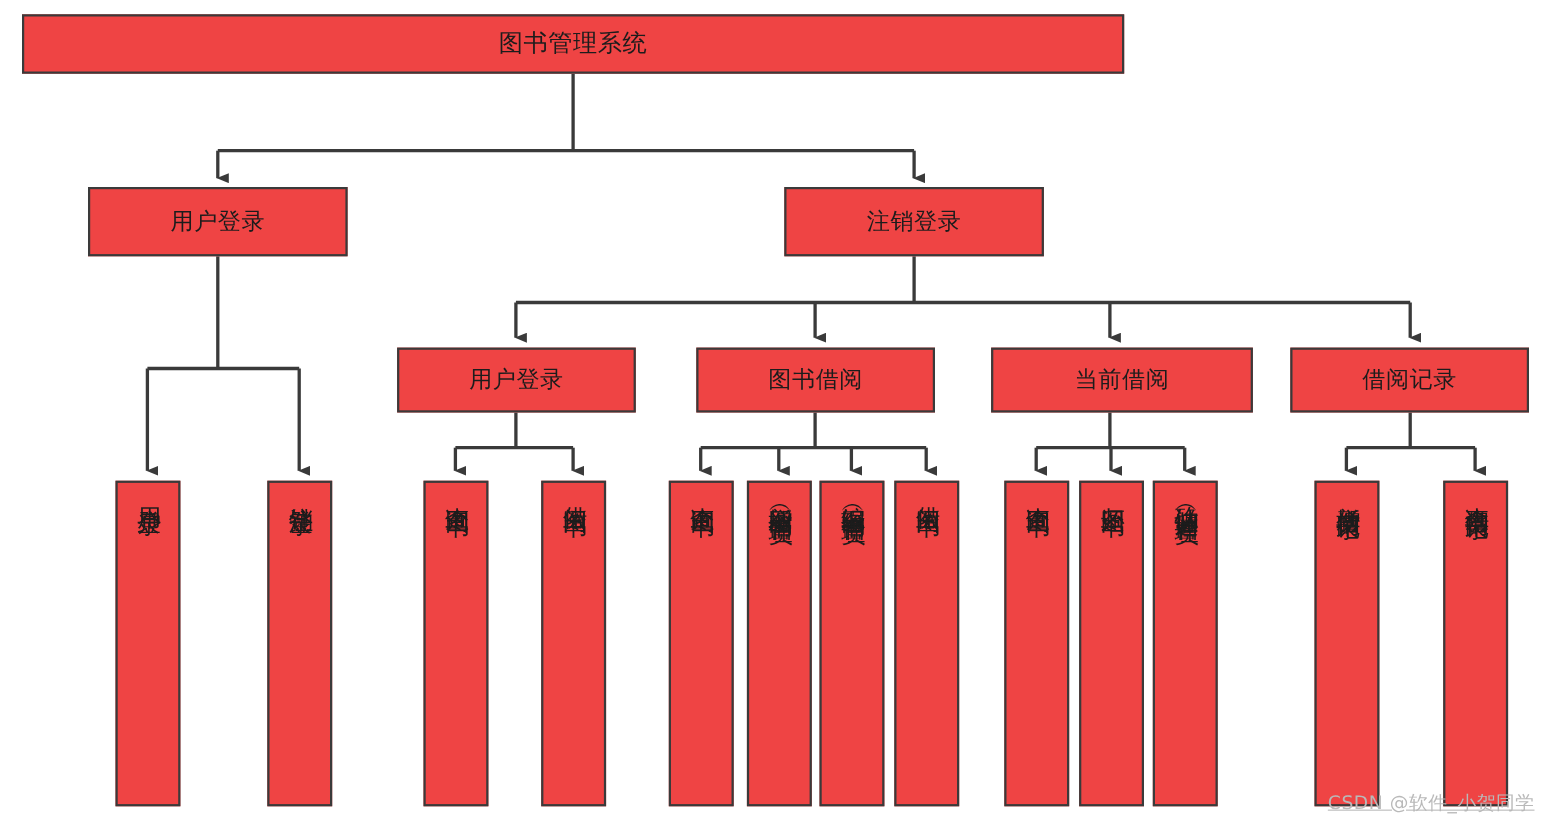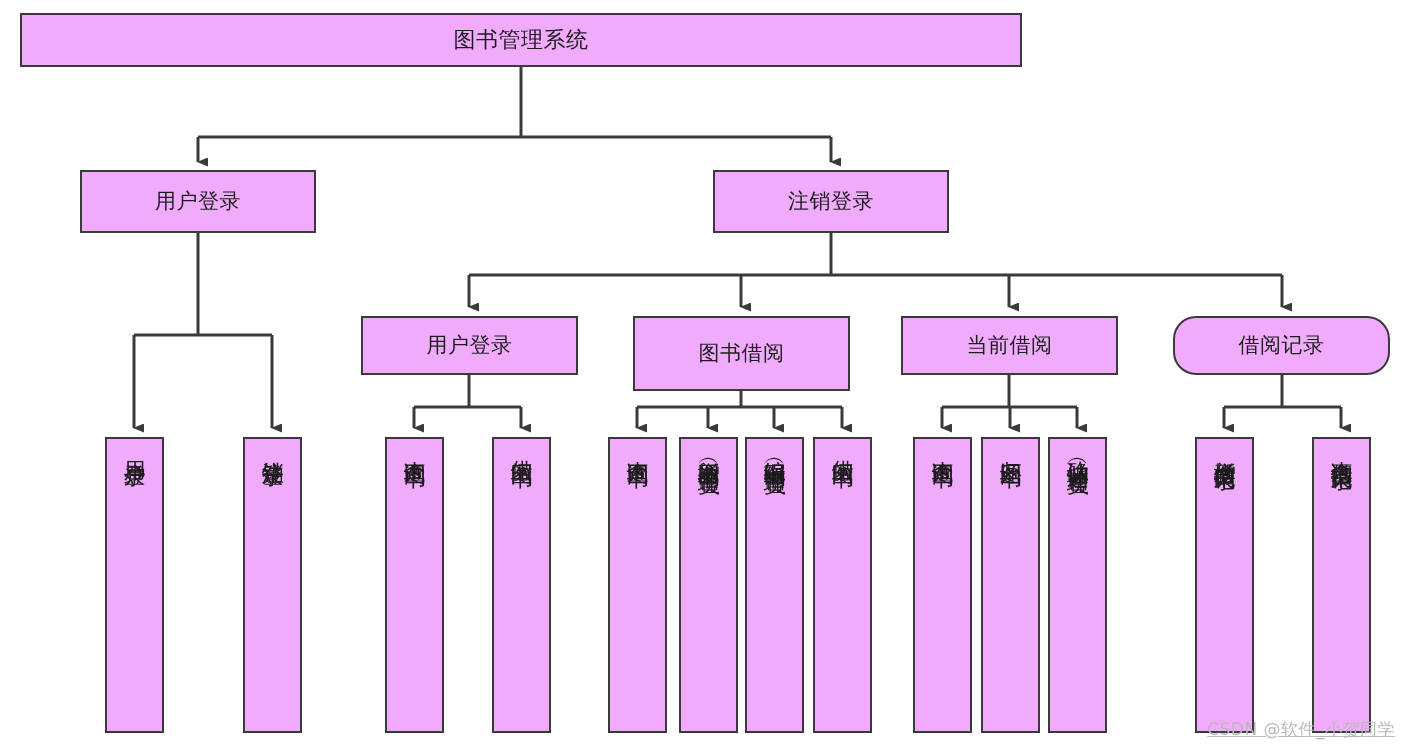--- a/index.html
+++ b/index.html
@@ -22,21 +22,21 @@
     position: absolute;
     left: 0;
     top: 0;
     width: 1405px;
     height: 747px;
     pointer-events: none;
   }
   .node {
     position: absolute;
     box-sizing: border-box;
-    background: #f0abfc;
+    background: #ef4444;
     border: 2px solid #3a3a3a;
     display: flex;
     align-items: center;
     justify-content: center;
     color: #1c1c1c;
     z-index: 2;
   }
   .node .label {
     display: block;
     text-align: center;
@@ -135,27 +135,27 @@
   <div class="node horizontal" style="left:80px; top:170px; width:236px; height:63px;">
     <span class="label">用户登录</span>
   </div>
   <div class="node horizontal" style="left:713px; top:170px; width:236px; height:63px;">
     <span class="label">注销登录</span>
   </div>
 
   <div class="node horizontal" style="left:361px; top:316px; width:217px; height:59px;">
     <span class="label">用户登录</span>
   </div>
-  <div class="node horizontal" style="left:633px; top:316px; width:217px; height:75px;">
+  <div class="node horizontal" style="left:633px; top:316px; width:217px; height:59px;">
     <span class="label">图书借阅</span>
   </div>
-  <div class="node horizontal" style="left:901px; top:316px; width:217px; height:59px;">
+  <div class="node horizontal" style="left:901px; top:316px; width:238px; height:59px;">
     <span class="label">当前借阅</span>
   </div>
-  <div class="node horizontal" style="left:1173px; top:316px; width:217px; height:59px;border-radius:23px;">
+  <div class="node horizontal" style="left:1173px; top:316px; width:217px; height:59px;">
     <span class="label">借阅记录</span>
   </div>
 
   <div class="node vertical" style="left:105px; top:437px; width:59px; height:296px;">
     <span class="label">用户登录</span>
   </div>
   <div class="node vertical" style="left:243px; top:437px; width:59px; height:296px;">
     <span class="label">注销登录</span>
   </div>
 

